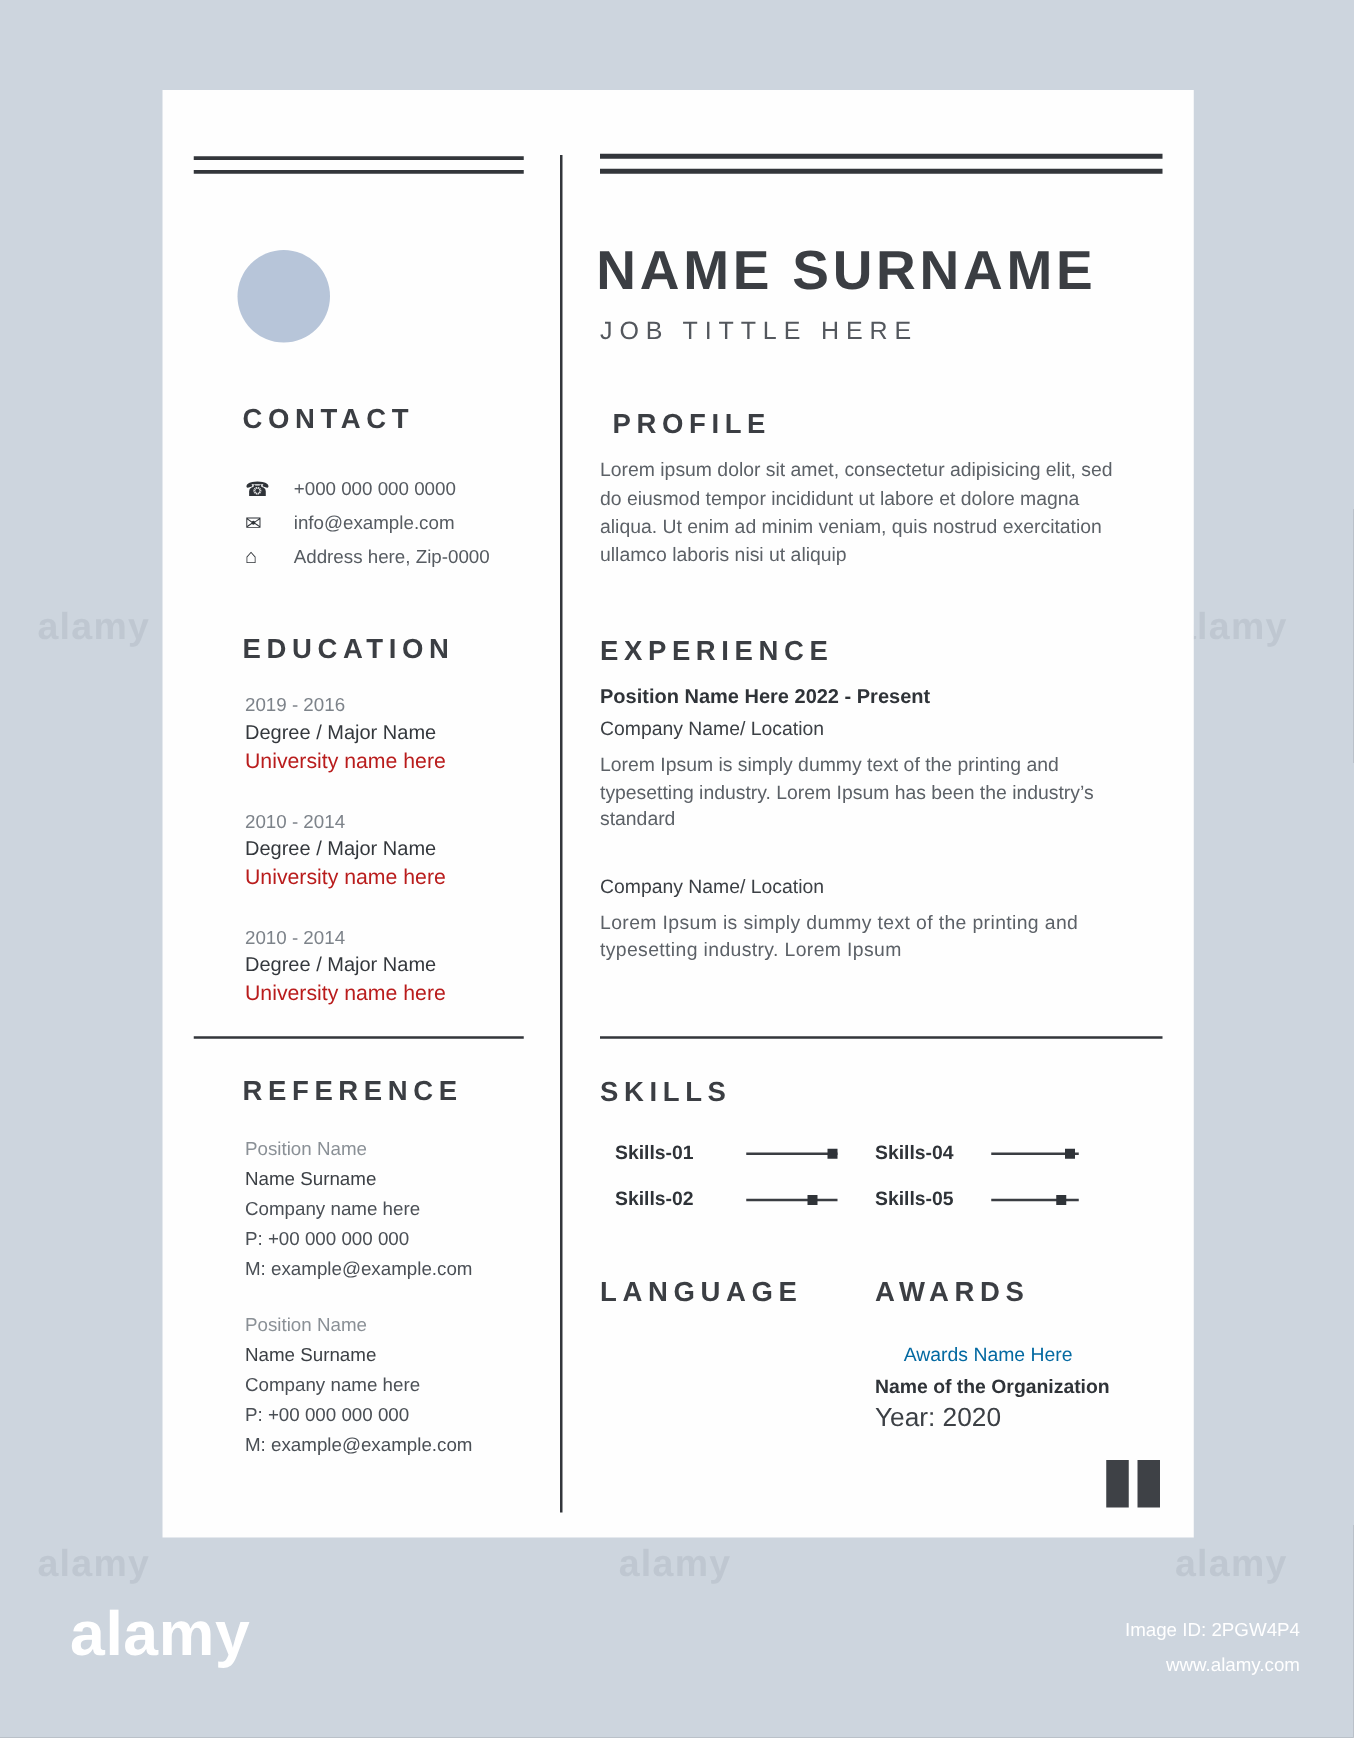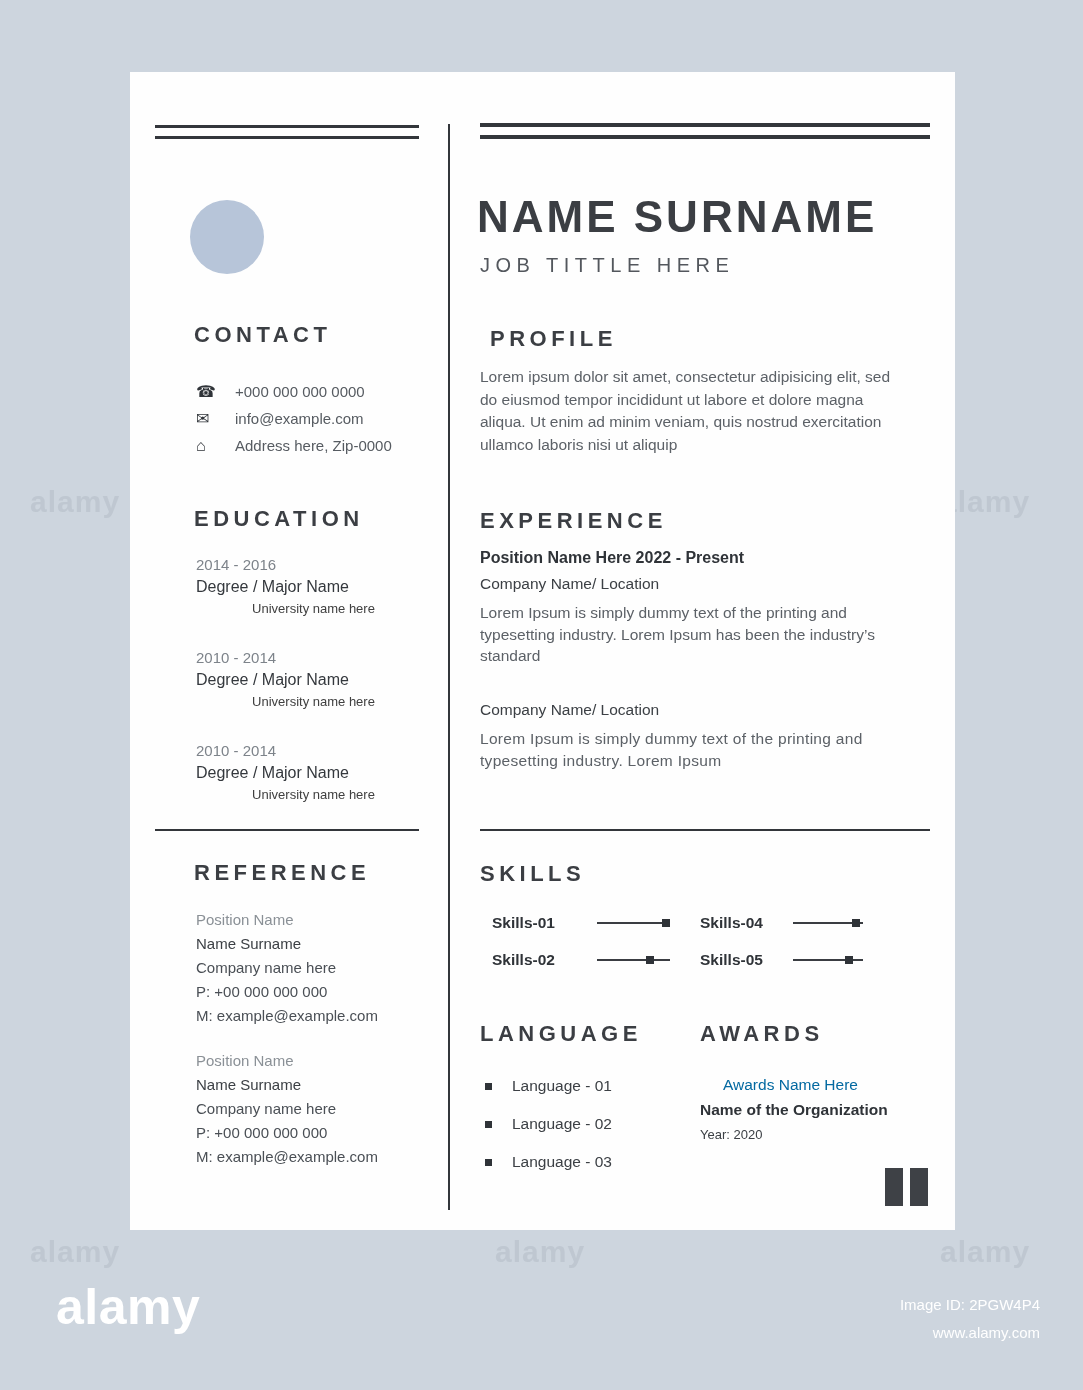--- a/index.html
+++ b/index.html
@@ -17,21 +17,21 @@
   
   .contact-list{position:absolute;left:66px;top:306px;}
   .contact-row{display:flex;align-items:center;height:27px;}
   .contact-row .cicon{width:39px;font-size:16px;color:#2f3338;}
   .contact-row .ctext{font-size:15px;color:#565b61;white-space:nowrap;}
   
   .edu-list{position:absolute;left:66px;top:482px;width:235px;}
   .edu-item{margin-bottom:27px;}
   .edu-years{font-size:15px;color:#7d838a;line-height:22px;}
   .edu-degree{font-size:16px;color:#34383d;line-height:22px;}
-  .edu-univ{font-size:13px;color:#404040;line-height:22px;text-align:center;}
+  .edu-univ{font-size:17px;color:#b91c1c;line-height:22px;}
   
   .ref-list{position:absolute;left:66px;top:836px;width:240px;}
   .ref-item{margin-bottom:21px;}
   .ref-item div{line-height:24px;font-size:15px;white-space:nowrap;}
   .ref-pos{color:#8a9096;}
   .ref-name{color:#3c4045;}
   .ref-co,.ref-ph,.ref-em{color:#4a4f55;}
   
   .name{position:absolute;left:347px;top:120px;font-size:44px;font-weight:700;letter-spacing:3px;color:#3b3e43;white-space:nowrap;}
   .job{position:absolute;left:350px;top:182px;font-size:20px;font-weight:500;letter-spacing:5.5px;color:#53575d;white-space:nowrap;}
@@ -52,21 +52,21 @@
   .knob{position:absolute;top:-3px;width:8px;height:8px;background:#2f3338;}
   
   .lang-list{position:absolute;left:355px;top:995px;}
   .lang-row{display:flex;align-items:center;height:38px;}
   .lang-bullet{width:7px;height:7px;background:#2f3338;margin-right:20px;flex:none;}
   .lang-text{font-size:15.5px;font-weight:500;color:#3c4045;white-space:nowrap;}
   
   .awards-block{position:absolute;left:570px;top:1000px;}
   .award-name{font-size:15.5px;color:#0369a1;line-height:25px;white-space:nowrap;margin-left:23px;}
   .award-org{font-size:15.5px;font-weight:600;color:#2f3338;line-height:25px;white-space:nowrap;}
-  .award-year{font-size:13px;color:#3c4045;line-height:25px;white-space:nowrap;}
+  .award-year{font-size:21px;color:#3c4045;line-height:25px;white-space:nowrap;}
   .deco-squares{position:absolute;left:755px;top:1096px;display:flex;gap:7px;}
   .deco-squares span{width:18px;height:38px;background:#3e4146;display:block;}
   
   .brand-logo{position:absolute;left:56px;top:1278px;font-size:50px;font-weight:700;color:#ffffff;letter-spacing:0.5px;}
   .image-id{position:absolute;right:43px;top:1296px;font-size:15px;color:#ffffff;}
   .image-url{position:absolute;right:43px;top:1324px;font-size:15px;color:#ffffff;}
 </style>
 </head>
 <body>
 
@@ -106,21 +106,21 @@
       </div>
       <div class="contact-row">
         <span class="cicon">⌂</span>
         <span class="ctext">Address here, Zip-0000</span>
       </div>
     </div>
 
     <div class="sec-heading" style="left:64px;top:434px">EDUCATION</div>
     <div class="edu-list">
       <div class="edu-item">
-        <div class="edu-years">2014 - 2016</div>
+        <div class="edu-years">2019 - 2016</div>
         <div class="edu-degree">Degree / Major Name</div>
         <div class="edu-univ">University name here</div>
       </div>
       <div class="edu-item">
         <div class="edu-years">2010 - 2014</div>
         <div class="edu-degree">Degree / Major Name</div>
         <div class="edu-univ">University name here</div>
       </div>
       <div class="edu-item">
         <div class="edu-years">2010 - 2014</div>
@@ -191,34 +191,20 @@
     <div class="skill-row right" style="left:570px;top:880px">
       <span class="skill-label">Skills-05</span>
       <div class="skill-track">
         <span class="knob" style="left: calc(80% - 4px);"></span>
       </div>
     </div>
 
     <div class="sec-heading" style="left:350px;top:949px">LANGUAGE</div>
     <div class="sec-heading" style="left:570px;top:949px">AWARDS</div>
 
-    <div class="lang-list">
-      <div class="lang-row">
-        <span class="lang-bullet"></span>
-        <span class="lang-text">Language - 01</span>
-      </div>
-      <div class="lang-row">
-        <span class="lang-bullet"></span>
-        <span class="lang-text">Language - 02</span>
-      </div>
-      <div class="lang-row">
-        <span class="lang-bullet"></span>
-        <span class="lang-text">Language - 03</span>
-      </div>
-    </div>
 
     <div class="awards-block">
       <div class="award-name">Awards Name Here</div>
       <div class="award-org">Name of the Organization</div>
       <div class="award-year">Year: 2020</div>
     </div>
 
     <div class="deco-squares">
       <span></span>
       <span></span>

